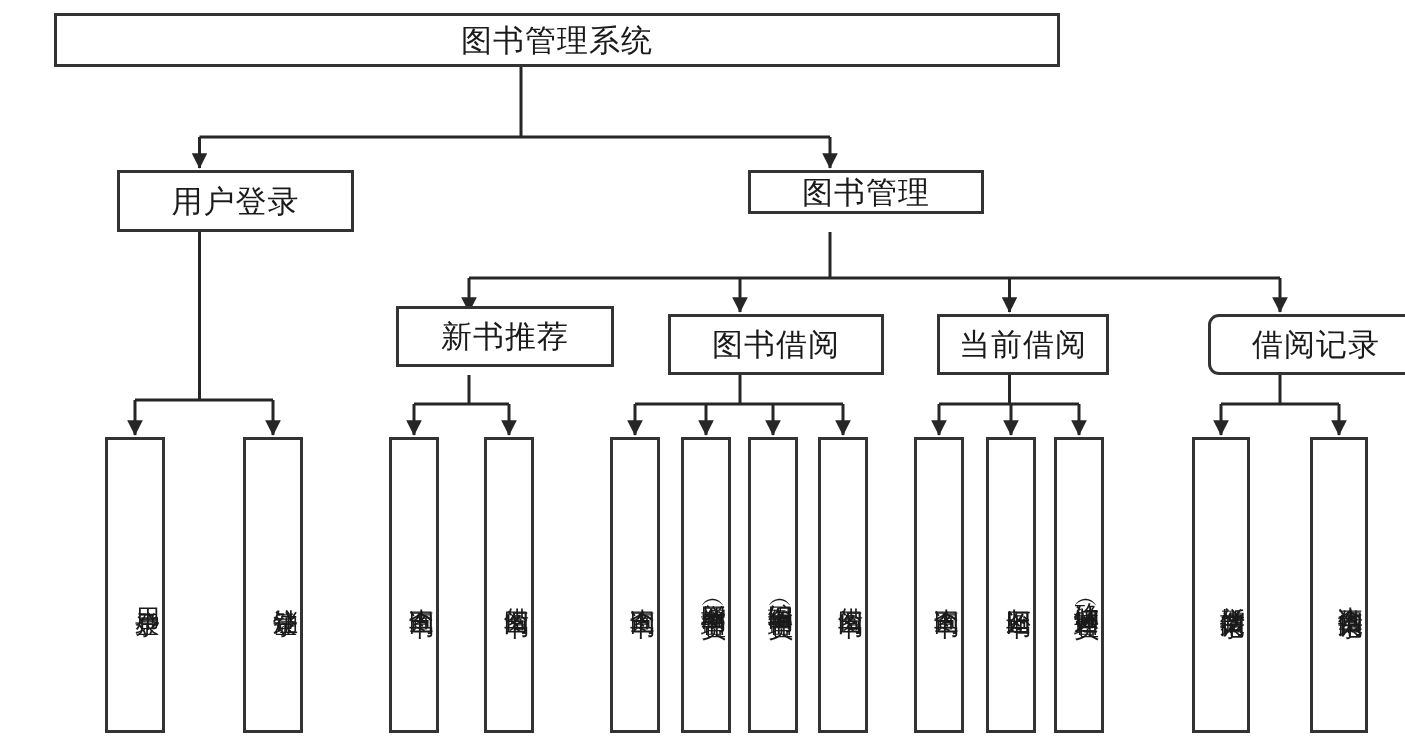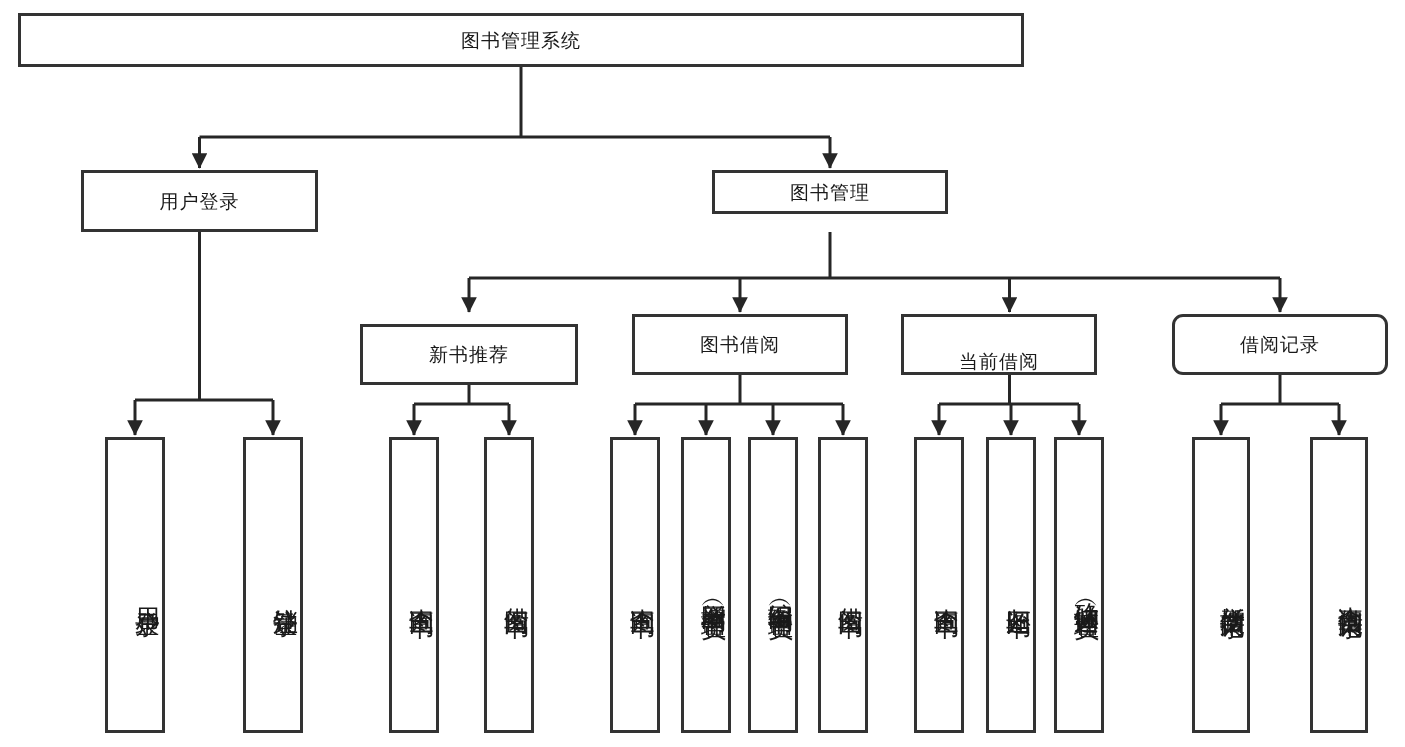--- a/index.html
+++ b/index.html
@@ -27,23 +27,24 @@
     box-sizing: border-box;
     border: 3px solid #333333;
     background: #ffffff;
     display: flex;
     align-items: center;
     justify-content: center;
     color: #1a1a1a;
     z-index: 2;
   }
   .node-h {
-    font-size: 19px;
+    font-size: 31px;
     letter-spacing: 1px;
     line-height: 1.1;
+    margin-left: 36px;
   }
   .node-v {
     writing-mode: vertical-rl;
     text-orientation: upright;
     font-size: 25px;
     line-height: 1.22;
     letter-spacing: 2px;
     align-items: flex-start;
     justify-content: center;
     padding-top: 14px;
@@ -113,27 +114,27 @@
   <div id="nodes-layer">
       <div class="node node-h" style="left: 18px; top: 13px; width: 1006px; height: 54px;">
         <span>图书管理系统</span>
       </div>
       <div class="node node-h" style="left: 81px; top: 170px; width: 237px; height: 62px;">
         <span>用户登录</span>
       </div>
       <div class="node node-h" style="left: 712px; top: 170px; width: 236px; height: 44px;">
         <span>图书管理</span>
       </div>
-      <div class="node node-h" style="left: 360px; top: 324px; width: 218px; height: 61px; justify-content: center;">
+      <div class="node node-h" style="left: 360px; top: 306px; width: 218px; height: 61px; justify-content: center;">
         <span>新书推荐</span>
       </div>
       <div class="node node-h" style="left: 632px; top: 314px; width: 216px; height: 61px;">
         <span>图书借阅</span>
       </div>
-      <div class="node node-h" style="left: 901px; top: 314px; width: 196px; height: 61px; align-items: flex-end;">
+      <div class="node node-h" style="left: 901px; top: 314px; width: 172px; height: 61px;">
         <span>当前借阅</span>
       </div>
       <div class="node node-h" style="left: 1172px; top: 314px; width: 216px; height: 61px; border-radius: 11px;">
         <span>借阅记录</span>
       </div>
       <div class="node node-v" style="left: 105px; top: 437px; width: 60px; height: 296px;">
         <span class="vtext">用户登录</span>
       </div>
       <div class="node node-v" style="left: 243px; top: 437px; width: 60px; height: 296px;">
         <span class="vtext">注销登录</span>

